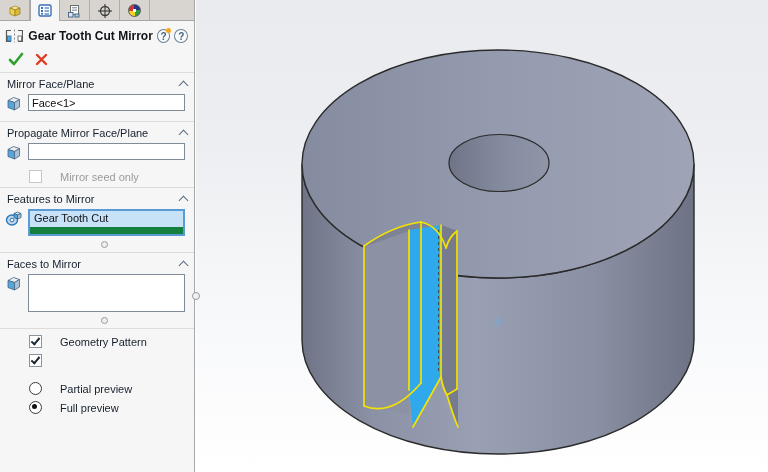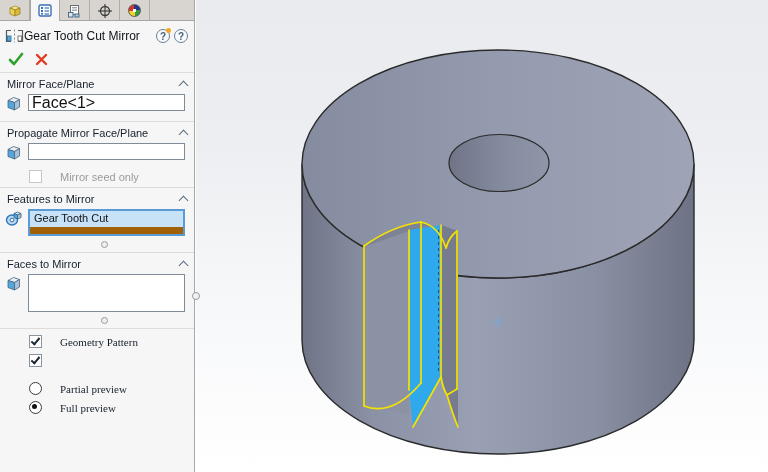--- a/index.html
+++ b/index.html
@@ -12,56 +12,56 @@
   .tabbar{position:relative;height:21px;display:flex;background:#D8D5D1;}
   .tabline{position:absolute;left:0;right:0;bottom:0;height:1px;background:#A6A6A6;}
   .tab{width:30px;height:21px;display:flex;align-items:center;justify-content:center;
        border-right:1px solid #AFACA8;position:relative;z-index:1;box-sizing:border-box;}
   .tab.active{background:#F6F6F6;border-left:1px solid #A6A6A6;}
   .ball{width:13px;height:13px;border-radius:50%;border:1px solid #5a5a5a;box-sizing:border-box;
         background:radial-gradient(circle at 50% 50%, #ffffff 0 1.5px, rgba(0,0,0,0) 1.6px),
         conic-gradient(#27348B 0 90deg,#2F9E41 90deg 180deg,#F5D327 180deg 270deg,#D6372B 270deg);}
 
   .title-row{display:flex;align-items:center;height:18px;margin:6px 6px 0 5px;}
-  .title{font-weight:normal;font-size:12px;color:#101418;flex:1;white-space:nowrap;}
+  .title{font-weight:bold;font-size:12px;color:#101418;margin-left:5px;flex:1;white-space:nowrap;}
   .help{position:relative;width:14px;height:14px;border:1px solid #6C8196;border-radius:50%;
         color:#44617E;font-size:10px;font-weight:bold;display:flex;align-items:center;
         justify-content:center;background:#F9FAFB;box-sizing:border-box;margin-left:4px;}
   .help .dot{position:absolute;right:-2px;top:-2px;width:5px;height:5px;border-radius:50%;background:#F5A623;}
 
   .action-row{display:flex;align-items:center;height:18px;margin:5px 0 3px 8px;gap:11px;}
 
   .divider{height:1px;background:#DCDCDC;margin:4px 0;}
 
   .sec-header{display:flex;align-items:center;height:14px;padding:0 7px;margin-top:3px;}
   .sec-label{font-weight:normal;font-size:11px;color:#16202C;flex:1;white-space:nowrap;}
   .chev{width:6px;height:6px;border:solid #5B6B7C;border-width:1.5px 1.5px 0 0;
         transform:rotate(-45deg);margin-top:3px;}
 
   .field-row{display:flex;align-items:flex-start;padding:3px 9px 4px 4px;gap:5px;}
-  input.swx{flex:1;height:15px;border:1px solid #7E8C99;background:#fff;font-size:16px;
+  input.swx{flex:1;height:15px;border:1px solid #7E8C99;background:#fff;font-size:11px;
             font-family:"Liberation Sans",sans-serif;padding:0 3px;min-width:0;color:#111;}
-  .featbox{flex:1;height:23px;border:2px solid #5B9BD5;background:#a16207;overflow:hidden;}
+  .featbox{flex:1;height:23px;border:2px solid #5B9BD5;background:#15803d;overflow:hidden;}
   .featitem{height:15px;background:#C7E2F7;font-size:11px;color:#101418;padding:1px 4px 0 4px;}
   .facebox{flex:1;height:36px;border:1px solid #7E8C99;background:#fff;}
   .resize-dot{width:5px;height:5px;border:1px solid #9A9A9A;border-radius:50%;
               background:#EFEFEF;margin-left:101px;margin-top:1px;}
 
   .sub-row{display:flex;align-items:center;gap:18px;margin:4px 0 4px 29px;font-size:11px;color:#16202C;}
   .sub-row.grayed{color:#9B9B9B;}
   .checkbox{width:11px;height:11px;border:1px solid #8A949E;background:#fff;box-sizing:content-box;
             position:relative;flex:none;}
   .checkbox.disabled{border-color:#C2C7CC;}
   .checkbox.checked::after{content:"";position:absolute;left:3px;top:0px;width:3px;height:7px;
             border:solid #1C2834;border-width:0 2px 2px 0;transform:rotate(40deg);}
   .radio{width:11px;height:11px;border:1px solid #3A3A3A;border-radius:50%;background:#fff;
          position:relative;flex:none;}
   .radio.selected::after{content:"";position:absolute;left:2px;top:2px;width:5px;height:5px;
          border-radius:50%;background:#111;}
-  .opt-body{margin-top:0;font-family:Liberation Serif, serif;}
+  .opt-body{margin-top:0;}
   .opt-body .sub-row{margin-top:6px;}
   .opt-body .gap{height:5px;}
 
   
   .splitter-dot{position:absolute;left:192px;top:292px;width:6px;height:6px;border:1px solid #999;
                 border-radius:50%;background:#F2F2F2;z-index:5;}
 
   
   .viewport{position:absolute;left:196px;top:0;width:572px;height:472px;
             background:linear-gradient(180deg,#E9EBEF 0%,#ECEEF1 30%,#F7F8FA 65%,#FFFFFF 100%);}

